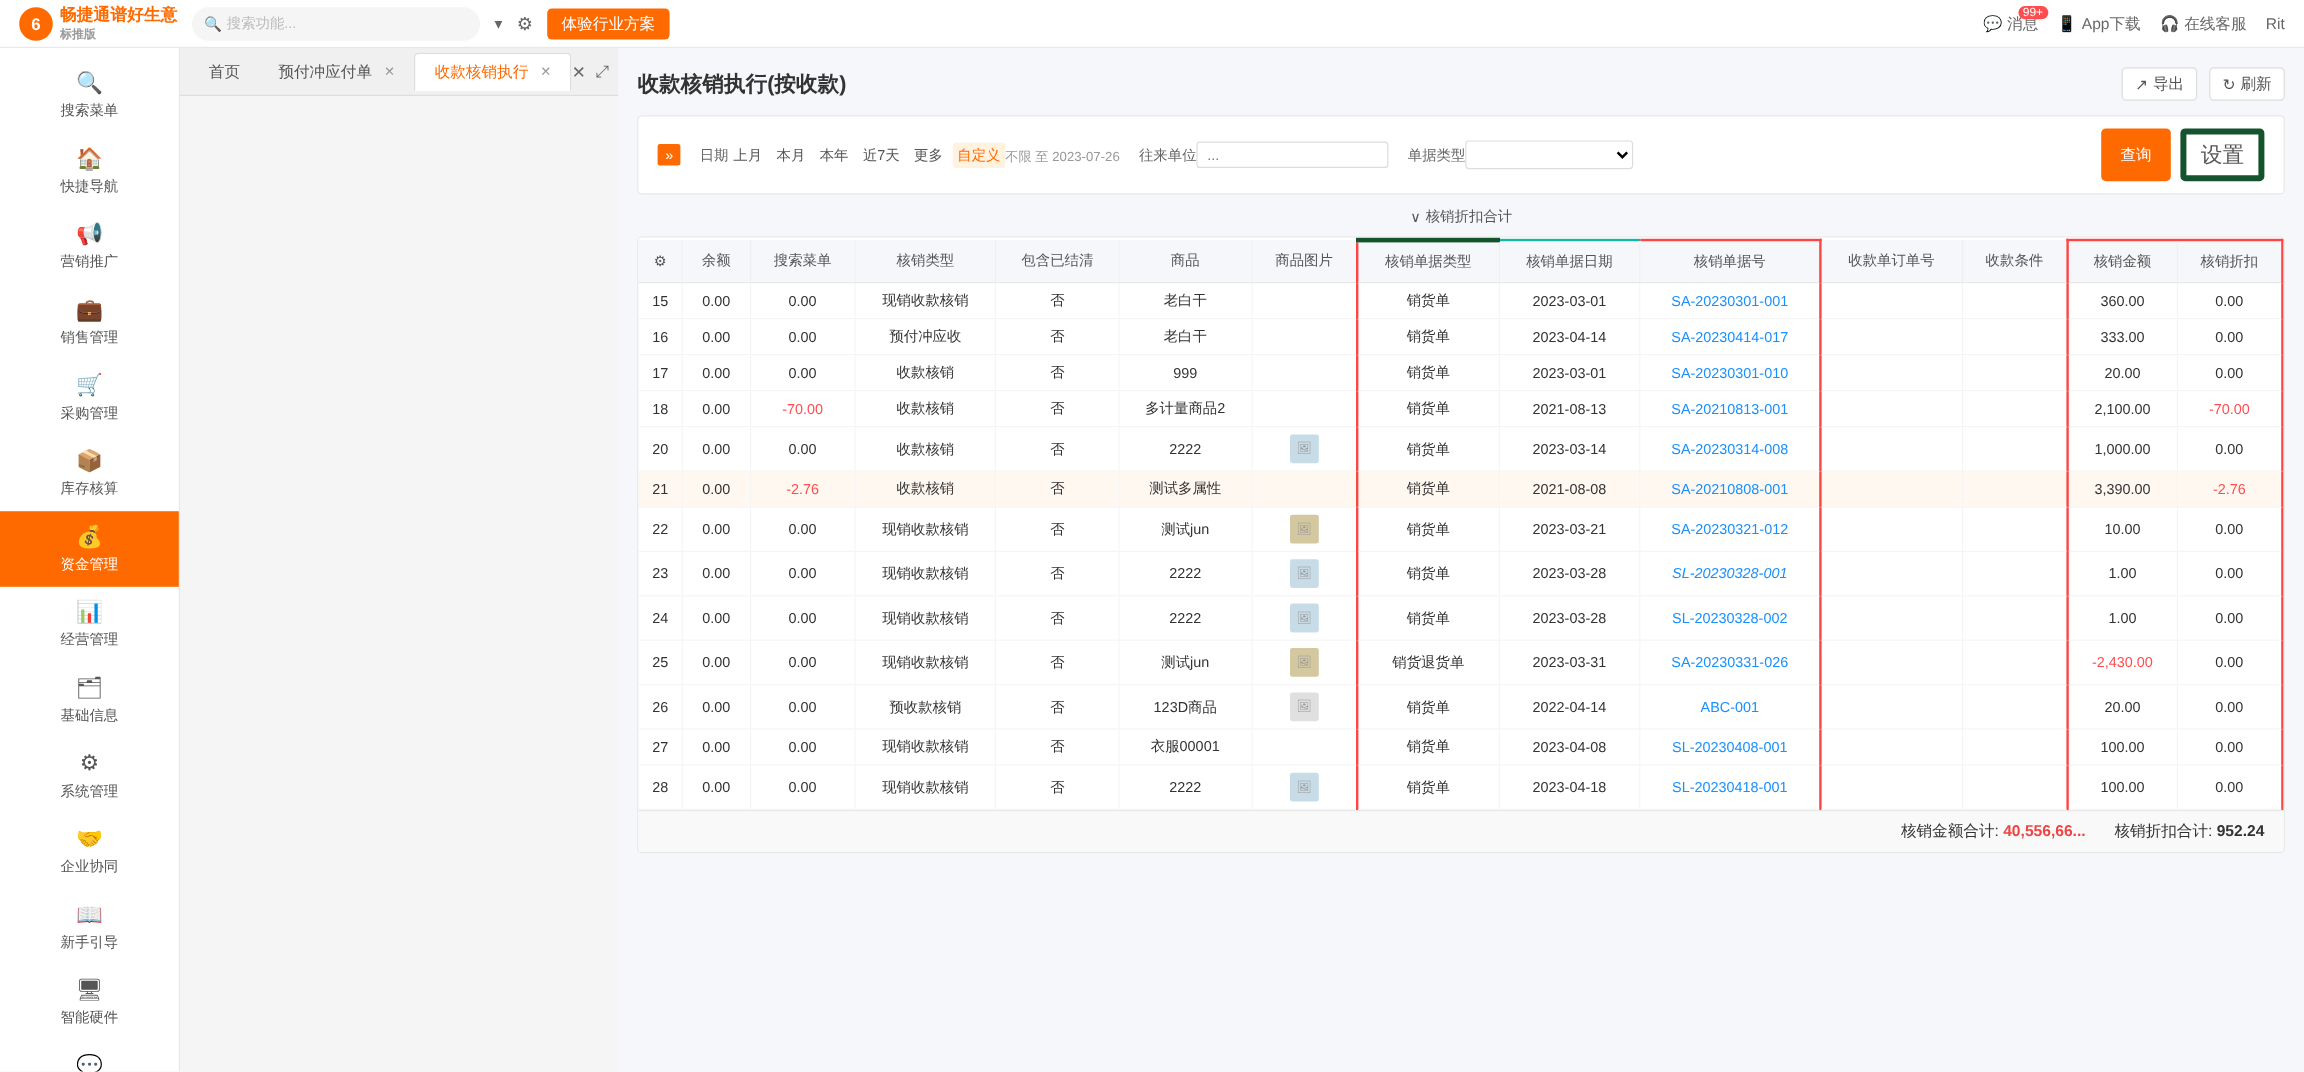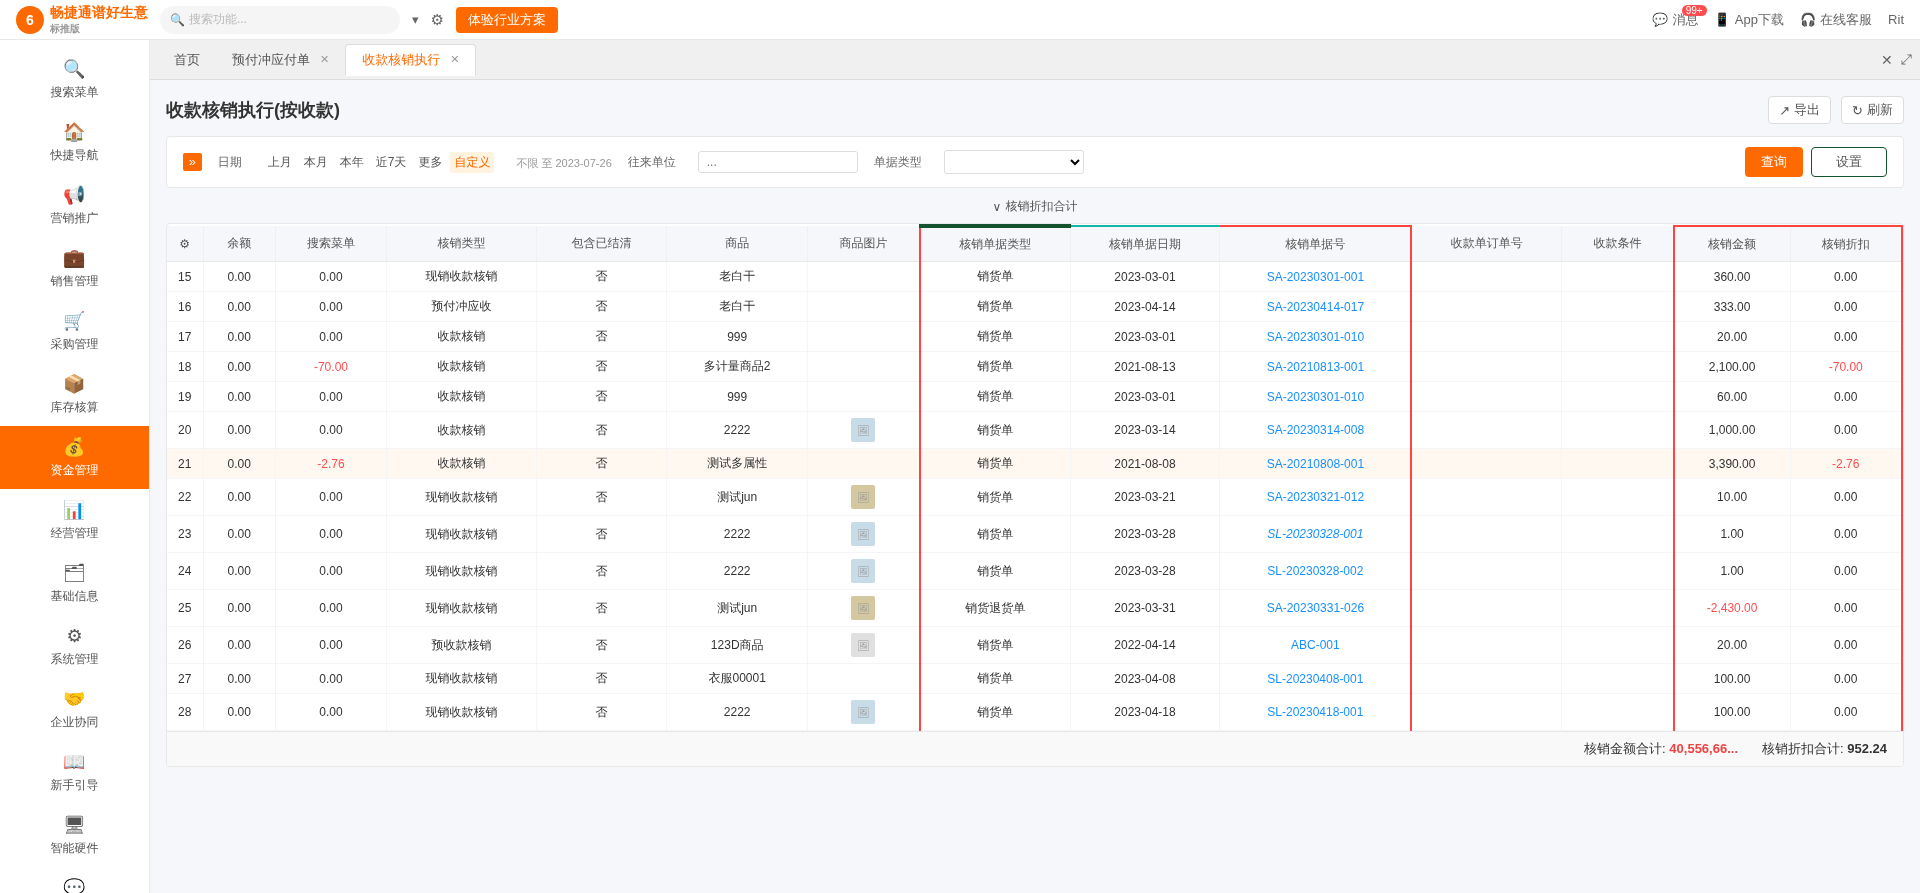--- a/index.html
+++ b/index.html
@@ -21,21 +21,21 @@
     
     .layout { display: flex; height: calc(100vh - 40px); }
 
     
     .sidebar { width: 150px; background: #fff; border-right: 1px solid #e8e8e8; display: flex; flex-direction: column; padding-top: 8px; flex-shrink: 0; }
     .sidebar-item { display: flex; flex-direction: column; align-items: center; padding: 10px 0; cursor: pointer; color: #555; font-size: 12px; gap: 4px; }
     .sidebar-item.active { color: #fff; background: #ff6a00; }
     .sidebar-item .si-icon { font-size: 18px; }
 
     
-    .main { flex: 1; display: flex; flex-direction: column; overflow: hidden; }
+    .main { flex: 1; display: flex; flex-direction: row; overflow: hidden; }
 
     
     .tab-bar { height: 40px; background: #f0f0f0; display: flex; align-items: center; padding: 0 8px; border-bottom: 1px solid #ddd; }
     .tab { display: flex; align-items: center; padding: 0 16px; height: 32px; border-radius: 4px 4px 0 0; cursor: pointer; font-size: 13px; color: #555; gap: 6px; position: relative; }
     .tab.active { background: #fff; color: #ff6a00; border: 1px solid #ddd; border-bottom: 1px solid #fff; }
     .tab .tab-close { font-size: 11px; color: #999; cursor: pointer; margin-left: 4px; }
     .tab.home-tab { background: transparent; }
     .tab-bar-right { margin-left: auto; display: flex; align-items: center; gap: 8px; }
 
     
@@ -43,29 +43,29 @@
 
     
     .page-header { display: flex; align-items: center; justify-content: space-between; margin-bottom: 12px; }
     .page-title { font-size: 18px; font-weight: bold; color: #333; }
     .page-actions { display: flex; gap: 10px; }
     .action-btn { display: flex; align-items: center; gap: 4px; padding: 4px 10px; border: 1px solid #ddd; background: #fff; border-radius: 4px; cursor: pointer; color: #555; font-size: 13px; }
 
     
     .filter-bar { background: #fff; border: 1px solid #e8e8e8; border-radius: 4px; padding: 10px 16px; margin-bottom: 10px; }
     .filter-row { display: flex; align-items: center; gap: 16px; flex-wrap: wrap; }
-    .filter-item { display: flex; align-items: center; gap: 22px; font-size: 12px; color: #555; }
+    .filter-item { display: flex; align-items: center; gap: 0; font-size: 12px; color: #555; }
     .filter-label { color: #666; white-space: nowrap; }
     .filter-links { display: flex; gap: 4px; }
     .filter-link { color: #555; cursor: pointer; padding: 2px 4px; font-size: 12px; }
     .filter-link.active { color: #ff6a00; background: #fff3e0; border-radius: 3px; }
     .filter-input { border: 1px solid #ddd; border-radius: 3px; padding: 3px 8px; font-size: 12px; width: 160px; }
     .filter-select { border: 1px solid #ddd; border-radius: 3px; padding: 3px 8px; font-size: 12px; width: 140px; background: #fff; }
     .query-btn { background: #ff6a00; color: #fff; border: none; border-radius: 4px; padding: 5px 16px; cursor: pointer; font-size: 13px; }
-    .setting-btn { background: #fff; color: #555; border: 1px solid #14532d; border-radius: 4px; padding: 5px 24px; cursor: pointer; font-size: 13px; }
+    .setting-btn { background: #fff; color: #555; border: 5px solid #14532d; border-radius: 4px; padding: 5px 12px; cursor: pointer; font-size: 18px; }
     .expand-btn { color: #555; cursor: pointer; font-size: 12px; display: flex; align-items: center; gap: 4px; }
 
     
     .expand-row { display: flex; justify-content: center; margin-bottom: 8px; }
 
     
     .table-container { background: #fff; border: 1px solid #e8e8e8; border-radius: 4px; overflow: auto; position: relative; }
     table { width: 100%; border-collapse: collapse; font-size: 12px; }
     thead tr { background: #f5f7fa; }
     th { padding: 8px 10px; text-align: center; border-bottom: 1px solid #e8e8e8; border-right: 1px solid #f0f0f0; color: #555; font-weight: 500; white-space: nowrap; }
@@ -347,36 +347,20 @@
                 <td></td>
                 <td style="border-left: 2px solid rgb(255, 68, 68);">销货单</td>
                 <td>2021-08-13</td>
                 <td style="border-right: 2px solid rgb(255, 68, 68);"><a class="link-text" href="#">SA-20210813-001</a></td>
                 <td></td>
                 <td></td>
                 <td style="border-left: 2px solid rgb(255, 68, 68);">2,100.00</td>
                 <td class="red-negative" style="border-right: 2px solid rgb(255, 68, 68);">-70.00</td>
               </tr>
               <tr>
-                <td>19</td>
-                <td>0.00</td>
-                <td>0.00</td>
-                <td>收款核销</td>
-                <td>否</td>
-                <td>999</td>
-                <td></td>
-                <td style="border-left: 2px solid rgb(255, 68, 68);">销货单</td>
-                <td>2023-03-01</td>
-                <td style="border-right: 2px solid rgb(255, 68, 68);"><a class="link-text" href="#">SA-20230301-010</a></td>
-                <td></td>
-                <td></td>
-                <td style="border-left: 2px solid rgb(255, 68, 68);">60.00</td>
-                <td style="border-right: 2px solid rgb(255, 68, 68);">0.00</td>
-              </tr>
-              <tr>
                 <td>20</td>
                 <td>0.00</td>
                 <td>0.00</td>
                 <td>收款核销</td>
                 <td>否</td>
                 <td>2222</td>
                 <td><div class="img-thumb has-img">🖼</div></td>
                 <td style="border-left: 2px solid rgb(255, 68, 68);">销货单</td>
                 <td>2023-03-14</td>
                 <td style="border-right: 2px solid rgb(255, 68, 68);"><a class="link-text" href="#">SA-20230314-008</a></td>

